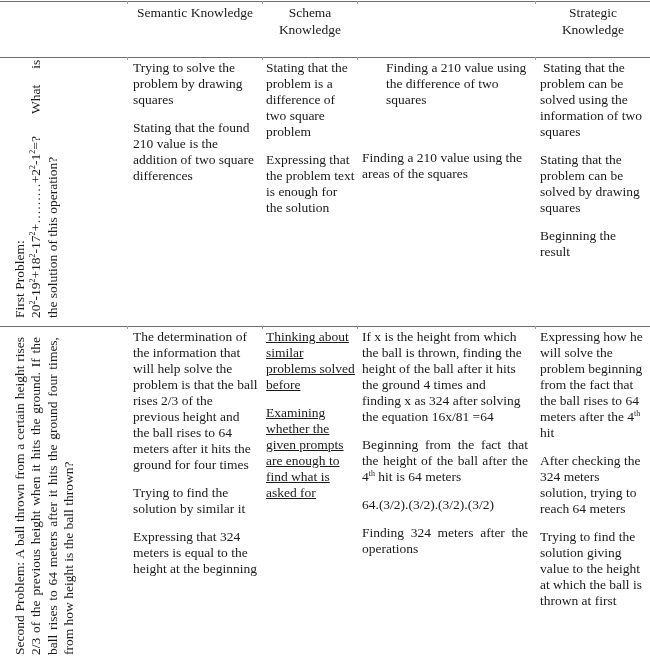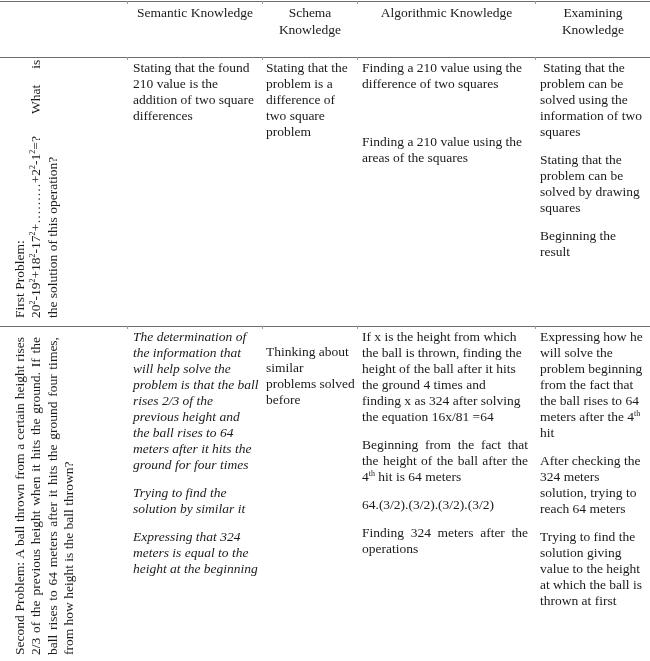--- a/index.html
+++ b/index.html
@@ -88,66 +88,66 @@
   <div class="vtick" style="left:357px; top:326px;"></div>
   <div class="vtick" style="left:535px; top:326px;"></div>
 
   <div class="hdr" style="left:128px; width:134px;text-align:center;">
     <span>Semantic Knowledge</span>
   </div>
   <div class="hdr" style="left:263px; width:94px;">
     <div>Schema</div>
     <div>Knowledge</div>
   </div>
-  <div class="hdr" style="left:358px; width:177px;">
-    <span>Algorithmic Knowledge</span>
-  </div>
   <div class="hdr" style="left:536px; width:114px;">
-    <div>Examining</div>
+    <div>Strategic</div>
     <div>Knowledge</div>
   </div>
 
   <div class="rot" style="left:12px; top:318px; width:262px;">
     <div>First Problem:</div>
     <div style="white-space:nowrap;">
       <span>20</span><sup>2</sup><span>-19</span><sup>2</sup><span>+18</span><sup>2</sup><span>-17</span><sup>2</sup><span>+………+2</span><sup>2</sup><span>-1</span><sup>2</sup><span>=?</span><span style="display:inline-block; width:22px;"></span><span>What</span><span style="display:inline-block; width:16px;"></span><span>is</span>
     </div>
     <div>the solution of this operation?</div>
   </div>
 
   <div class="cell" style="left:133px; top:60px; width:126px;">
+    <p>Trying to solve the problem by drawing squares</p>
     <p>Stating that the found 210 value is the addition of two square differences</p>
   </div>
   <div class="cell" style="left:266px; top:60px; width:90px;">
     <p>Stating that the problem is a difference of two square problem</p>
+    <p>Expressing that the problem text is enough for the solution</p>
   </div>
   <div class="cell" style="left:362px; top:60px; width:168px;">
-    <p style="margin-bottom:42px;">Finding a 210 value using the difference of two squares</p>
+    <p style="margin-bottom:42px;margin-left:24px;">Finding a 210 value using the difference of two squares</p>
     <p>Finding a 210 value using the areas of the squares</p>
   </div>
   <div class="cell" style="left:540px; top:60px; width:108px;">
     <p style="text-indent:3px;">Stating that the problem can be solved using the information of two squares</p>
     <p>Stating that the problem can be solved by drawing squares</p>
     <p>Beginning the result</p>
   </div>
 
   <div class="rot" style="left:12px; top:655px; width:318px; text-align:justify;">
     <div style="text-align-last:justify;">Second Problem: A ball thrown from a certain height rises</div>
     <div style="text-align-last:justify;">2/3 of the previous height when it hits the ground. If the</div>
     <div style="text-align-last:justify;">ball rises to 64 meters after it hits the ground four times,</div>
     <div>from how height is the ball thrown?</div>
   </div>
 
-  <div class="cell" style="left:133px; top:329px; width:126px;font-style:italic;">
+  <div class="cell" style="left:133px; top:329px; width:126px;">
     <p>The determination of the information that will help solve the problem is that the ball rises 2/3 of the previous height and the ball rises to 64 meters after it hits the ground for four times</p>
     <p>Trying to find the solution by similar it</p>
     <p>Expressing that 324 meters is equal to the height at the beginning</p>
   </div>
-  <div class="cell" style="left:266px; top:344px; width:90px;">
+  <div class="cell" style="left:266px; top:329px; width:90px;text-decoration:underline;">
     <p>Thinking about similar problems solved before</p>
+    <p>Examining whether the given prompts are enough to find what is asked for</p>
   </div>
   <div class="cell" style="left:362px; top:329px; width:166px;">
     <p>If x is the height from which the ball is thrown, finding the height of the ball after it hits the ground 4 times and finding x as 324 after solving the equation 16x/81 =64</p>
     <p class="j"><span>Beginning from the fact that the height of the ball after the 4</span><sup>th</sup><span> hit is 64 meters</span></p>
     <p>64.(3/2).(3/2).(3/2).(3/2)</p>
     <p class="j">Finding 324 meters after the operations</p>
   </div>
   <div class="cell" style="left:540px; top:329px; width:108px;">
     <p><span>Expressing how he will solve the problem beginning from the fact that the ball rises to 64 meters after the 4</span><sup>th</sup><span> hit</span></p>
     <p>After checking the 324 meters solution, trying to reach 64 meters</p>

